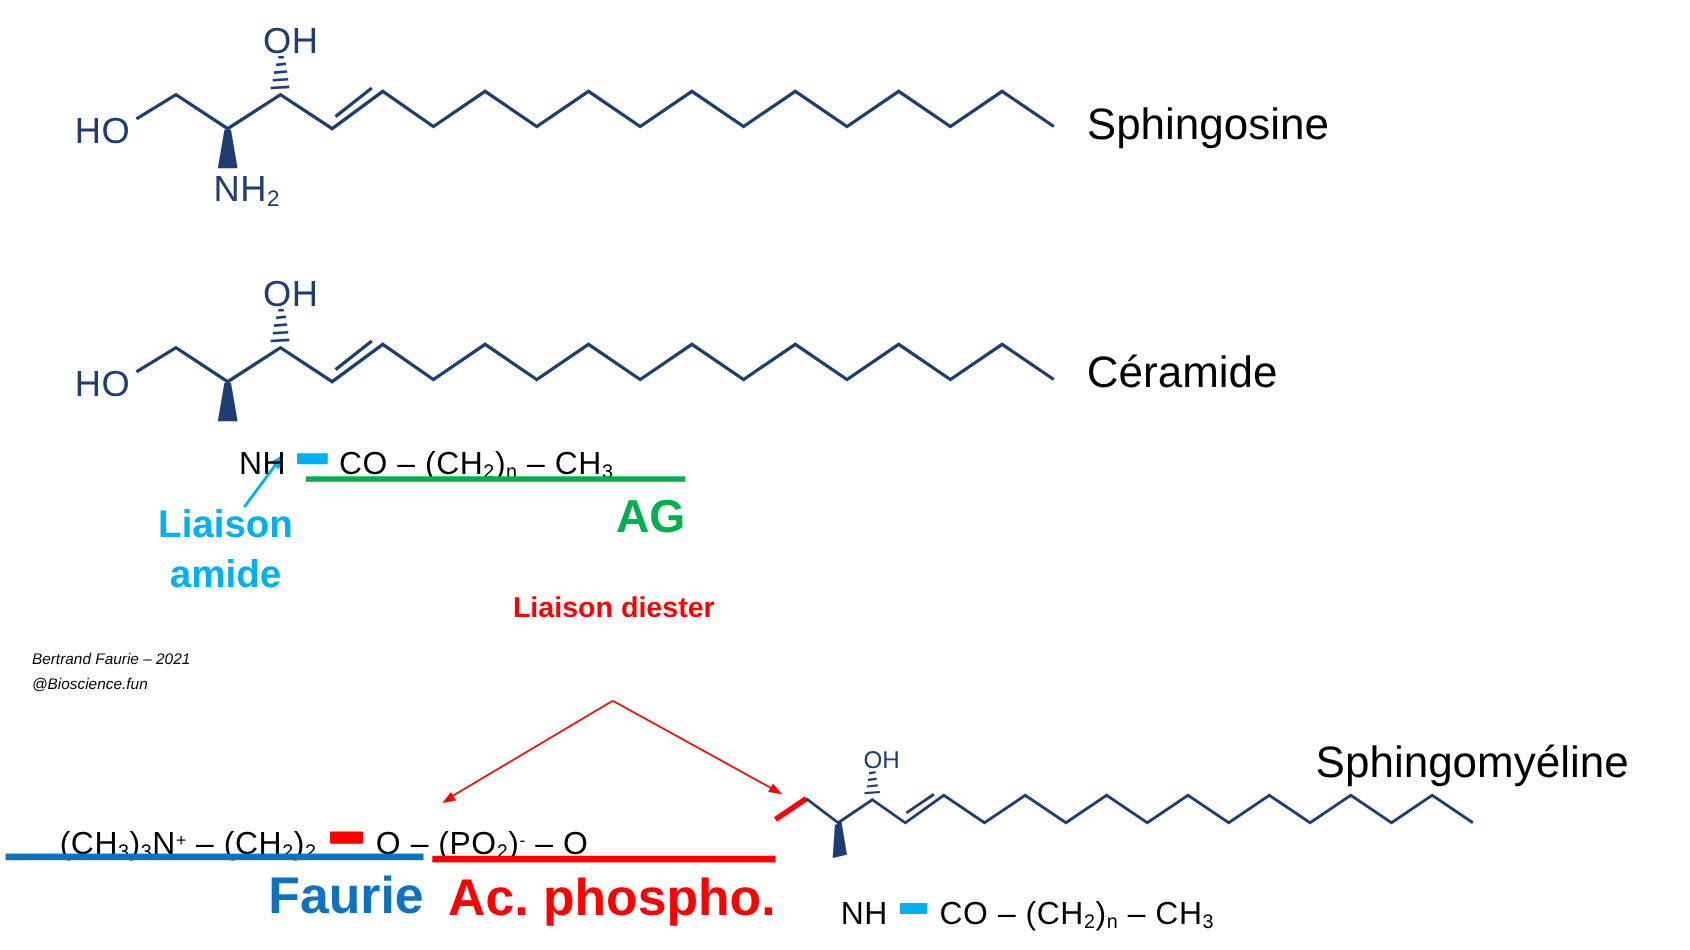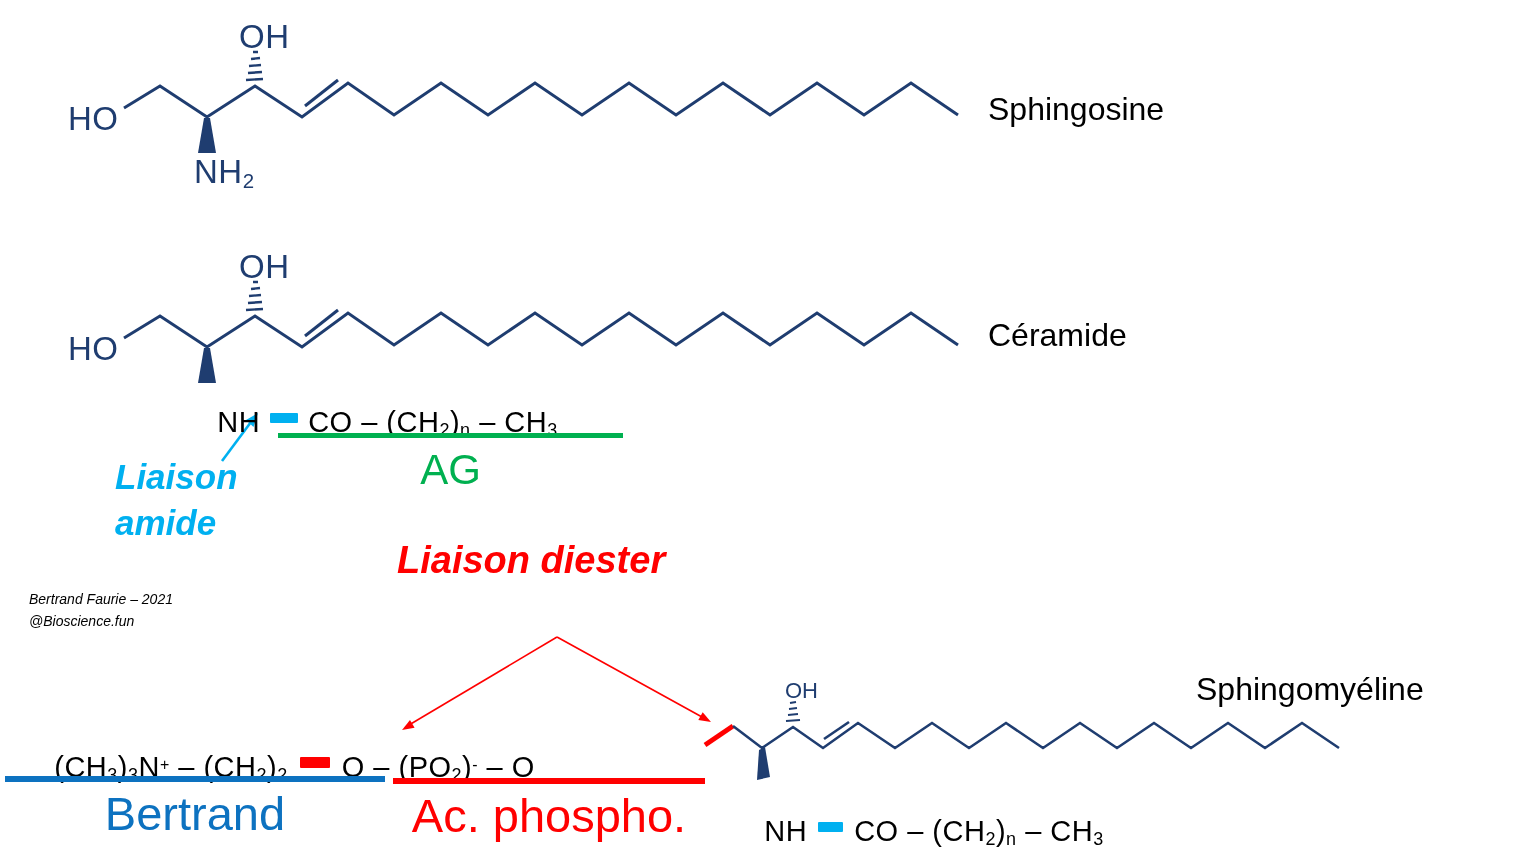--- a/index.html
+++ b/index.html
@@ -3,39 +3,39 @@
 <meta charset="utf-8">
 <style>
   *{box-sizing:border-box;margin:0;padding:0}
   html,body{width:1536px;height:864px}
   body{background:#fff;font-family:"Liberation Sans","DejaVu Sans",sans-serif;color:#000}
   .stage{position:relative;width:1536px;height:864px;overflow:hidden;background:#ffffff}
   svg.skeleton{position:absolute;left:0;top:0}
   .abs{position:absolute;white-space:pre}
   .atom{font-size:33px;color:#1f3d70;letter-spacing:.5px}
   .atom-sm{font-size:22px;color:#1f3d70}
-  .mol-name{font-size:32px;color:#000}
+  .mol-name{font-size:40px;color:#000}
   .formula{font-size:29px;color:#000;letter-spacing:.5px}
   .sb{font-size:62%;vertical-align:-0.22em}
   .sp{font-size:55%;vertical-align:0.45em}
   .dash{display:inline-block;height:10px;border-radius:1px;vertical-align:9px}
   .dash.cyan{background:#00b0f0;width:28px;margin:0 10px}
   .dash.cyan.sm{width:25px;margin:0 11px}
   .dash.red{background:#ff0000;width:30px;height:11px;margin:0 12px}
   .ul{position:absolute}
   .ul.blue{background:#0d72c0;height:6px}
   .ul.green{background:#00b050;height:5px}
   .ul.red{background:#ff0000;height:6px}
-  .seclabel{position:absolute;text-align:center;font-weight:normal;white-space:nowrap}
+  .seclabel{position:absolute;text-align:right;font-weight:bold;white-space:nowrap}
   .choline{color:#0d72c0;font-size:47px}
   .acphos{color:#ff0000;font-size:47px}
   .ag{color:#00b050;font-size:42px}
-  .callout{position:absolute;font-weight:bold;font-style:italic;white-space:nowrap}
+  .callout{position:absolute;text-align:center;font-weight:bold;white-space:nowrap}
   .callout.cyan{color:#00b0f0;font-size:35px;line-height:1.32}
-  .callout.red{color:#ff0000;font-size:38px;line-height:1.28}
+  .callout.red{color:#ff0000;font-size:26px;line-height:1.28}
   .credit{position:absolute;font-style:italic;font-size:14px;color:#000;line-height:1.55}
 </style>
 </head>
 <body>
 
 <div class="stage">
 
   <svg class="skeleton" width="1536" height="864" viewBox="0 0 1536 864">
     <g stroke="#1f3d70" stroke-width="3" fill="none">
       <polyline points="124,108 160,86 207,117 255,86 302,117 348,83 394,115 441,83 488,115 535,83 582,115 629,83 676,115 723,83 770,115 817,83 864,115 911,83 958,115"></polyline>
@@ -94,21 +94,21 @@
 
   <div class="callout red" style="left:397px;top:536px;width:322px">
     <div>Liaison diester</div>
   </div>
 
   <div class="abs formula" style="left:20px;top:718px">
     <span>(CH</span><span class="sb">3</span><span>)</span><span class="sb">3</span><span>N</span><span class="sp">+</span><span> – (CH</span><span class="sb">2</span><span>)</span><span class="sb">2</span><span class="dash red"></span><span>O – (PO</span><span class="sb">2</span><span>)</span><span class="sp">-</span><span> – O</span>
   </div>
   <div class="ul blue" style="left:5px;top:776px;width:380px"></div>
   <div class="ul red" style="left:393px;top:778px;width:312px"></div>
-  <div class="seclabel choline" style="left:5px;top:786px;width:380px">Bertrand</div>
+  <div class="seclabel choline" style="left:5px;top:786px;width:380px">Faurie</div>
   <div class="seclabel acphos" style="left:393px;top:788px;width:312px">Ac. phospho.</div>
 
   <div class="abs atom-sm" style="left:785px;top:678px">OH</div>
   <div class="abs mol-name" style="left:1196px;top:671px">Sphingomyéline</div>
 
   <div class="abs formula" style="left:730px;top:782px">
     <span>NH</span><span class="dash cyan sm"></span><span>CO – (CH</span><span class="sb">2</span><span>)</span><span class="sb">n</span><span> – CH</span><span class="sb">3</span>
   </div>
 
 </div>

